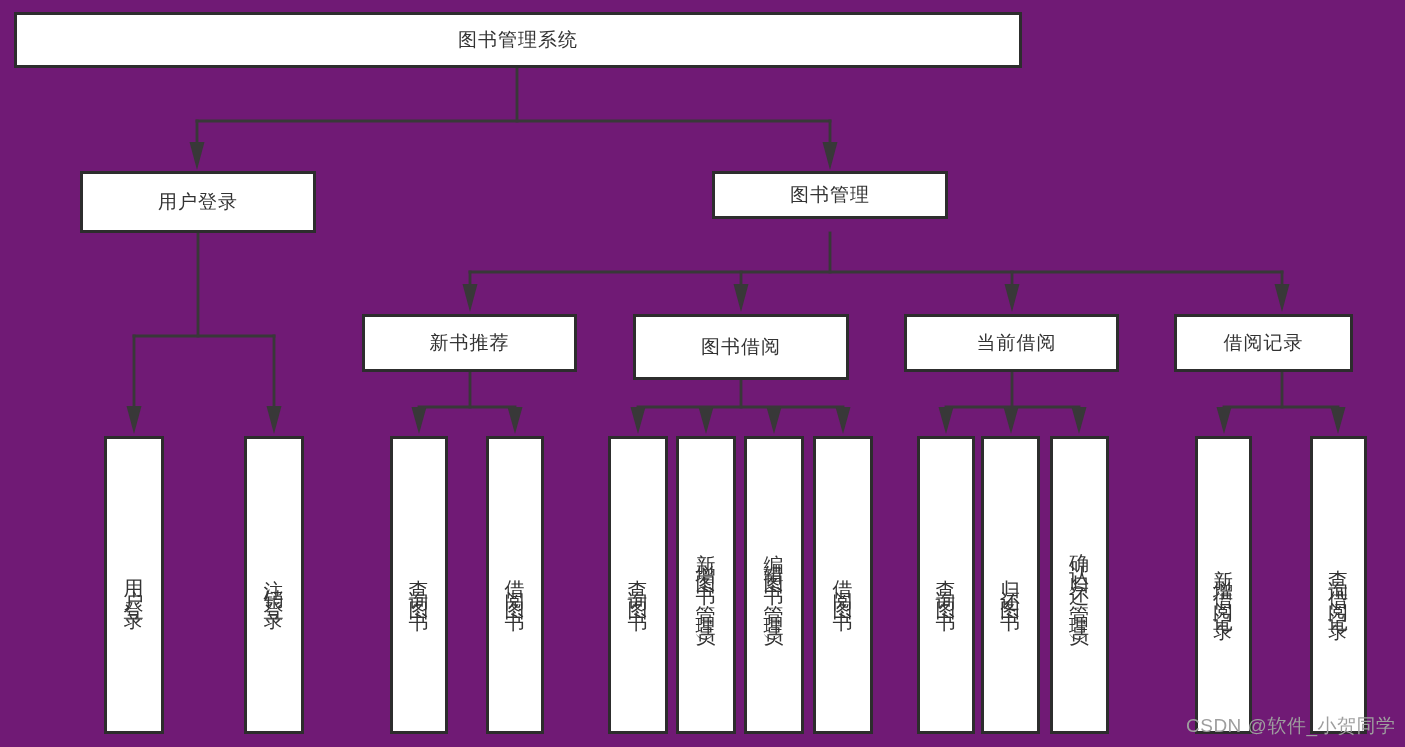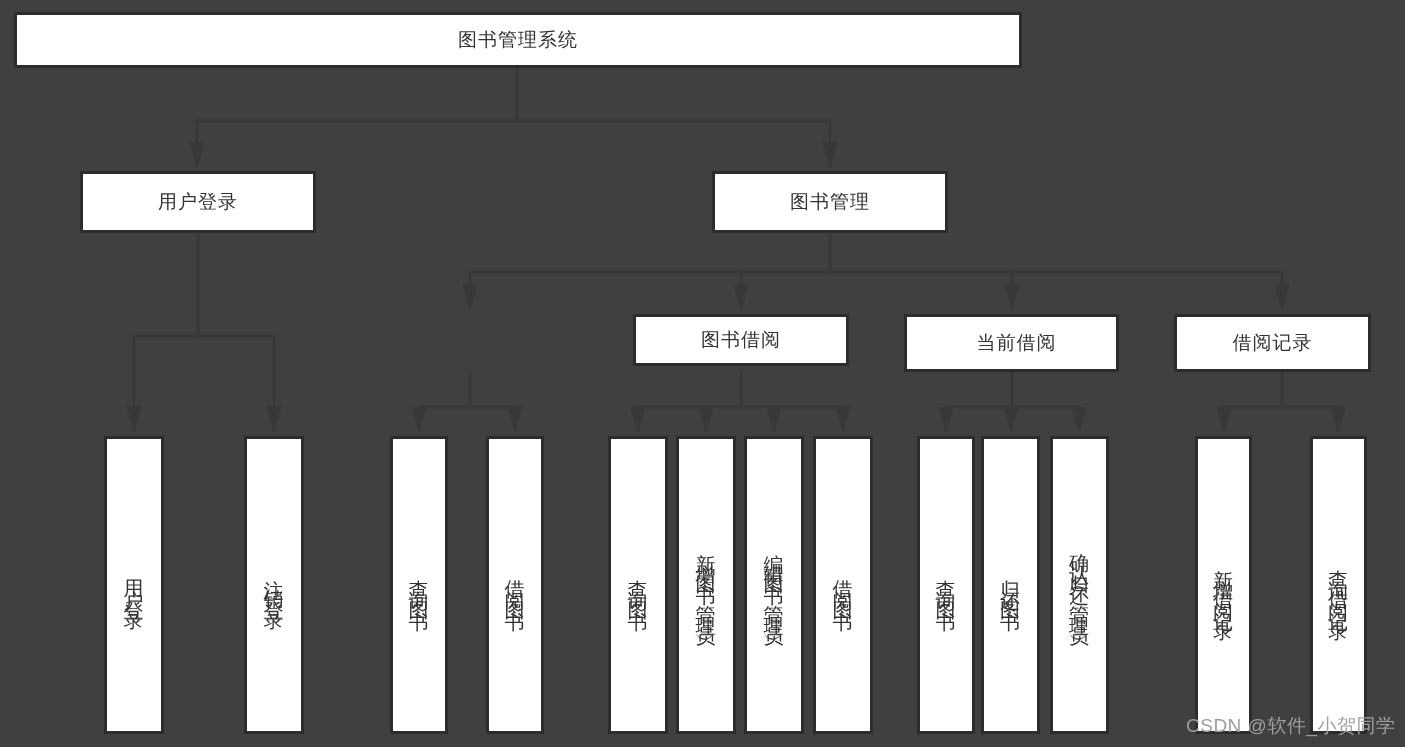--- a/index.html
+++ b/index.html
@@ -1,20 +1,20 @@
 <!DOCTYPE html>
 <html><head>
 <meta charset="utf-8">
 <style>
   html, body { margin: 0; padding: 0; background: #ffffff; }
   .canvas {
     position: relative;
     width: 1405px;
     height: 747px;
-    background: #404040;
+    background: #701a75;
     font-family: "Liberation Sans", sans-serif;
     overflow: hidden;
   }
   .connectors {
     position: absolute;
     left: 0; top: 0;
     z-index: 0;
   }
   .node {
     position: absolute;
@@ -115,25 +115,26 @@
       <line x1="1282" y1="372" x2="1282" y2="407"></line>
       <line x1="1224" y1="407" x2="1338" y2="407"></line>
       <polygon points="1216.5,407 1231.5,407 1224,434" fill="#383838" stroke="none"></polygon>
       <polygon points="1330.5,407 1345.5,407 1338,434" fill="#383838" stroke="none"></polygon>
     </g>
   </svg>
 
   <div class="node" style="left:14px; top:12px; width:1008px; height:56px;">图书管理系统</div>
 
   <div class="node" style="left:80px; top:171px; width:236px; height:62px;">用户登录</div>
-  <div class="node" style="left:712px; top:171px; width:236px; height:62px;">图书管理</div>
+  <div class="node" style="left:712px; top:171px; width:236px; height:48px;">图书管理</div>
 
-  <div class="node" style="left:633px; top:314px; width:216px; height:52px;">图书借阅</div>
+  <div class="node" style="left:362px; top:314px; width:215px; height:58px;">新书推荐</div>
+  <div class="node" style="left:633px; top:314px; width:216px; height:66px;">图书借阅</div>
   <div class="node" style="left:904px; top:314px; width:215px; height:58px;padding-left:10px;">当前借阅</div>
-  <div class="node" style="left:1174px; top:314px; width:197px; height:58px;">借阅记录</div>
+  <div class="node" style="left:1174px; top:314px; width:179px; height:58px;">借阅记录</div>
 
   <div class="node v" style="left:104px; top:436px; width:60px; height:298px;">用户登录</div>
   <div class="node v" style="left:244px; top:436px; width:60px; height:298px;">注销登录</div>
 
   <div class="node v" style="left:390px; top:436px; width:58px; height:298px;">查询图书</div>
   <div class="node v" style="left:486px; top:436px; width:58px; height:298px;">借阅图书</div>
 
   <div class="node v" style="left:608px; top:436px; width:60px; height:298px;">查询图书</div>
   <div class="node v" style="left:676px; top:436px; width:60px; height:298px;">新增图书（管理员）</div>
   <div class="node v" style="left:744px; top:436px; width:60px; height:298px;">编辑图书（管理员）</div>

